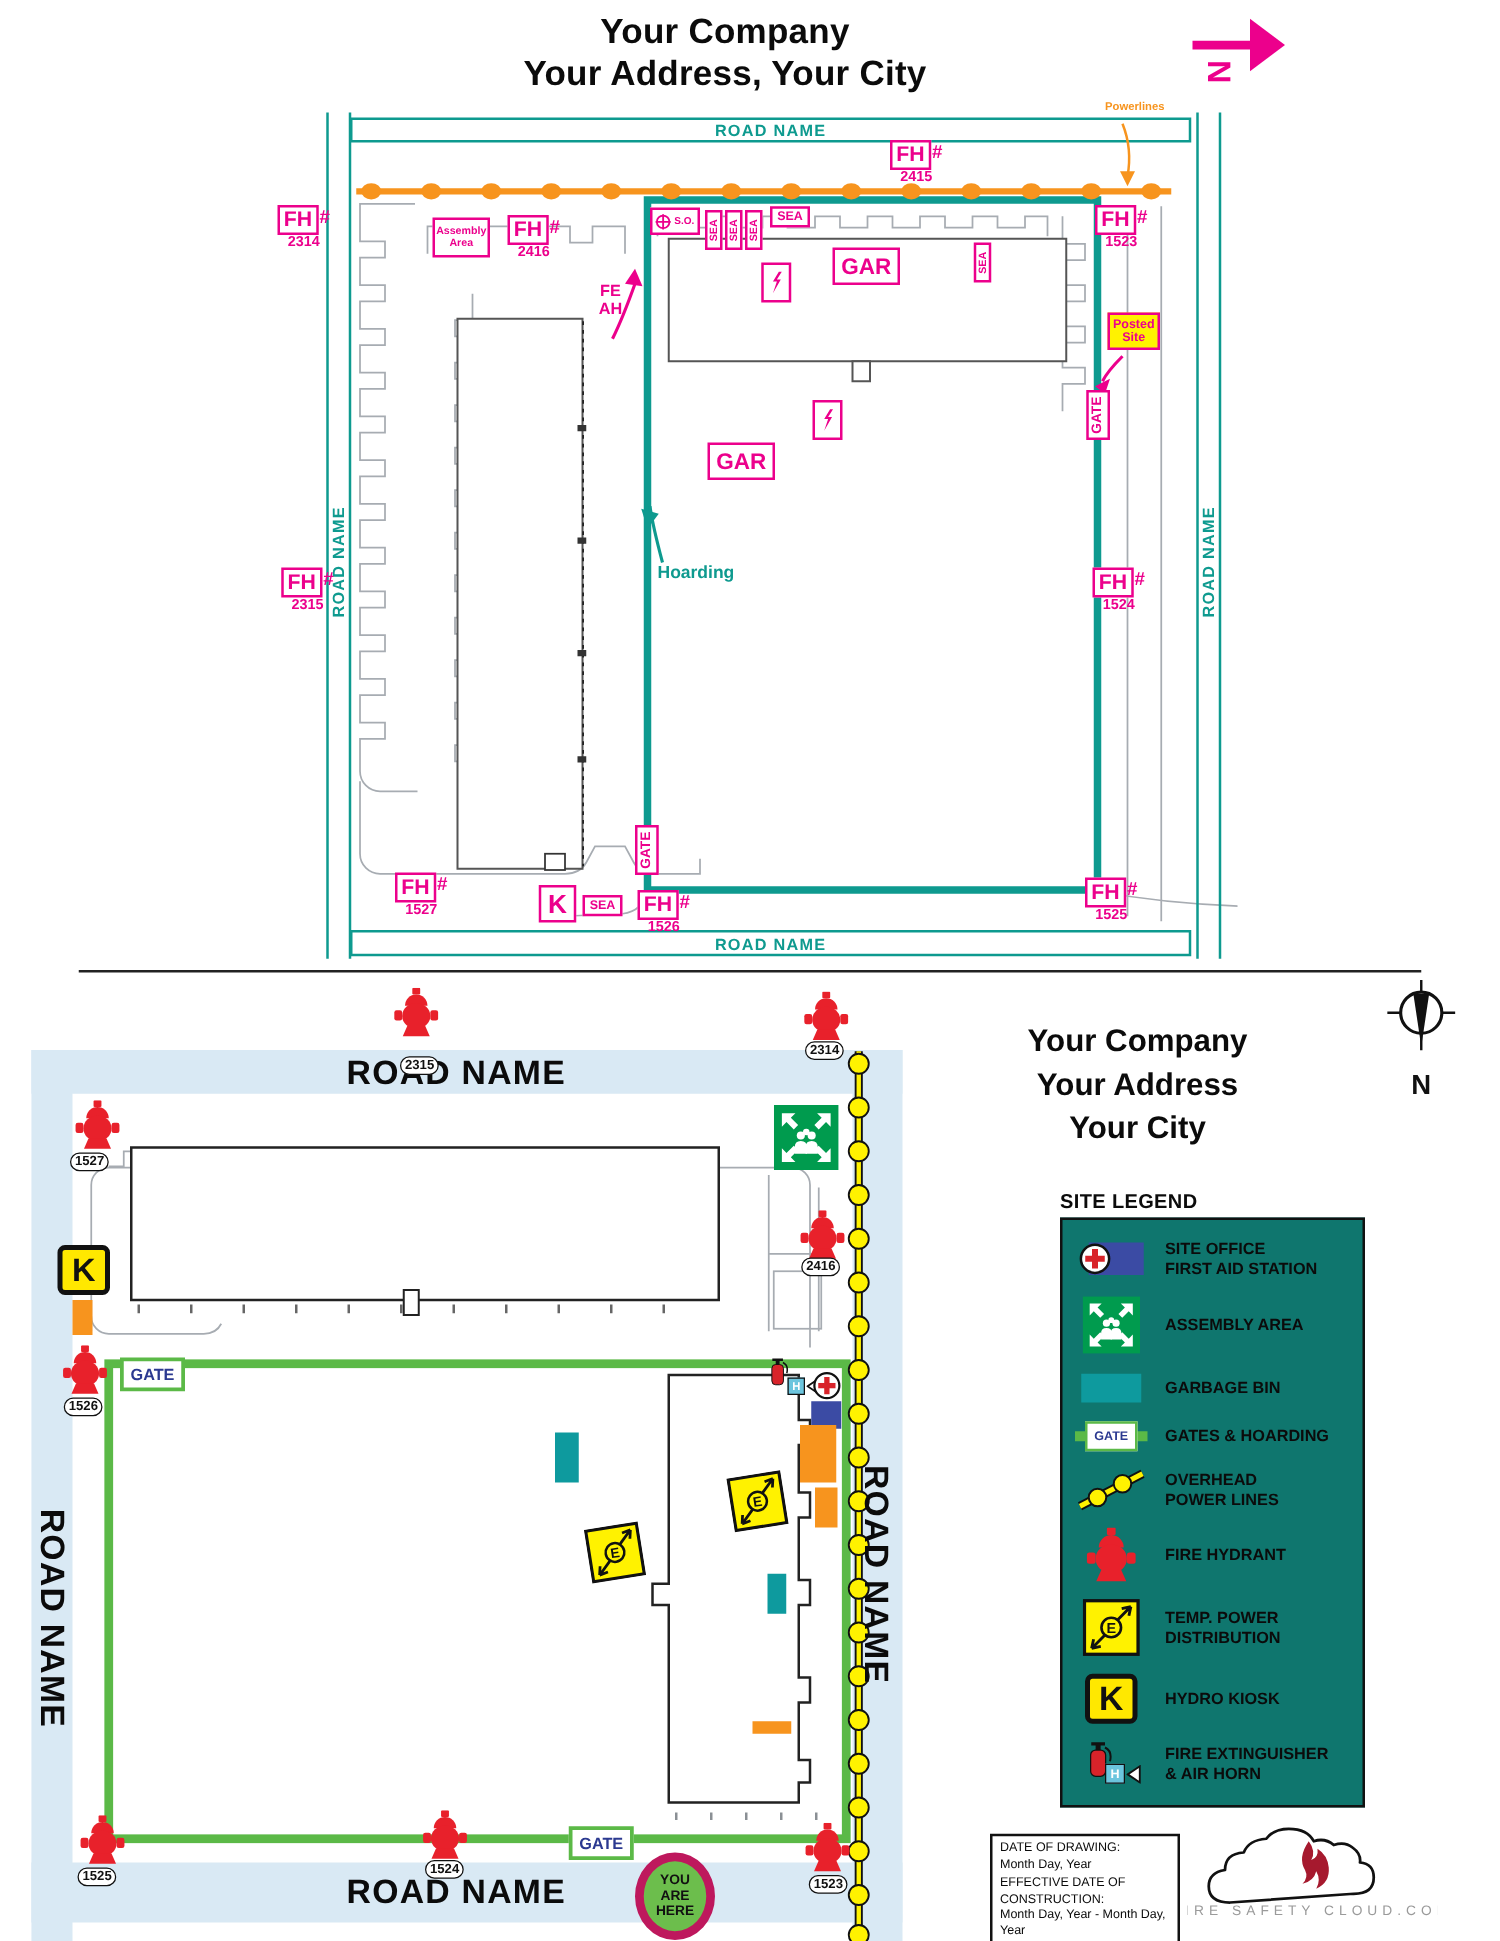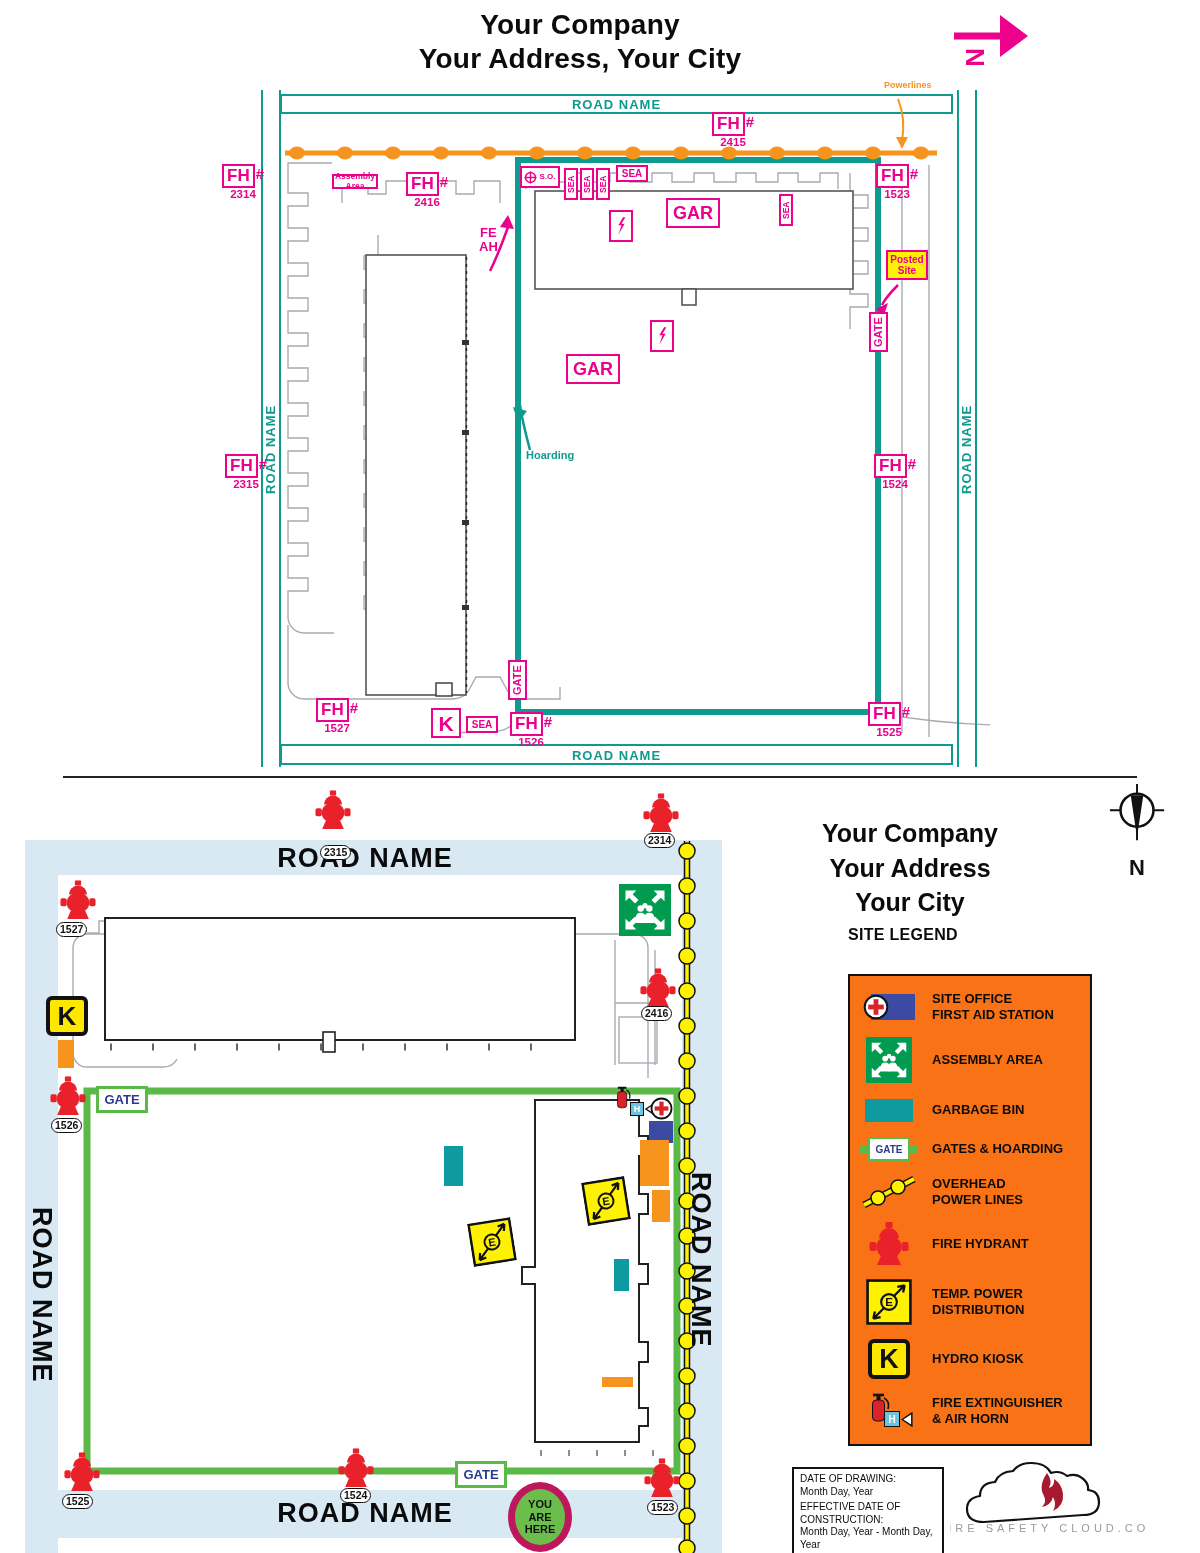--- a/index.html
+++ b/index.html
@@ -28,21 +28,21 @@
   
   .roadtxt-b{color:#0b0b0b;font-weight:700;font-size:27px;letter-spacing:1px;font-stretch:condensed}
   .vroad{writing-mode:vertical-rl}
   .badge{position:absolute;background:#fff;border:1.6px solid var(--ink);border-radius:8px;
          font-size:10.5px;font-weight:700;color:var(--ink);padding:0 3px;line-height:13px;z-index:7}
   .gatebox{position:absolute;background:#fff;border:3px solid var(--green);color:var(--gateblue);
            font-weight:700;font-size:13px;display:flex;align-items:center;justify-content:center;z-index:6}
   .kiosk{position:absolute;background:#FFE800;border:4px solid var(--ink);border-radius:6px;
          color:var(--ink);font-weight:700;display:flex;align-items:center;justify-content:center;z-index:6}
   
-  .lg-box{position:absolute;border:2px solid var(--ink);background:#f97316;padding:8px 8px;width:244px}
+  .lg-box{position:absolute;border:2px solid var(--ink);background:#0f766e;padding:8px 8px;width:244px}
   .lg-row{display:flex;align-items:center;gap:12px}
   .lg-icon{width:62px;display:flex;align-items:center;justify-content:center;flex:0 0 62px}
   .lg-label{font-size:13px;font-weight:700;color:#0b0b0b;line-height:1.2}
   .swatch{display:inline-block}
   .datebox{position:absolute;border:2px solid var(--ink);background:#fff;padding:4px 6px;width:152px;color:#0b0b0b}
   .datebox .b{font-weight:400;font-size:10px;line-height:1.25}
   .datebox .v{font-weight:400;font-size:10px;line-height:1.25}
   svg{display:block}
 </style>
 </head>
@@ -181,26 +181,26 @@
     <path d="M668,200 q-12,12 -16,20" stroke="#EC008C" stroke-width="2.5" fill="none"></path>
     <polygon points="646,224 658,218 654,230" fill="#EC008C"></polygon>
   </svg>
 
   <div class="abs ctr roadtxt-t" style="left:281px;top:97px;width:671px">ROAD NAME</div>
   <div class="abs ctr roadtxt-t" style="left:281px;top:748px;width:671px">ROAD NAME</div>
   <div class="abs roadtxt-t vtext" style="left:263px;top:378px;height:116px;width:17px">ROAD NAME</div>
   <div class="abs roadtxt-t vtext" style="left:959px;top:378px;height:116px;width:17px">ROAD NAME</div>
 
   <div class="abs" style="left:884px;top:80px;color:#F7941E;font-weight:700;font-size:9px">Powerlines</div>
-  <div class="abs" style="left:526px;top:449px;color:#0E9A8F;font-weight:700;font-size:11px">Hoarding</div>
+  <div class="abs" style="left:526px;top:449px;color:#0E9A8F;font-weight:700;font-size:14px">Hoarding</div>
   <div class="abs pre ctr" style="left:479px;top:226px;color:#EC008C;font-weight:700;font-size:13px;line-height:1.05">FE
 AH</div>
   <div class="mgbox pre" style="left:886px;top:250px;width:42px;height:30px;background:#FFF200;font-size:10px;line-height:1.1">Posted
 Site</div>
-  <div class="mgbox pre" style="left:332px;top:174px;width:46px;height:15px;font-size:8.5px;line-height:1.15">Assembly
+  <div class="mgbox pre" style="left:346px;top:174px;width:46px;height:32px;font-size:8.5px;line-height:1.15">Assembly
 Area</div>
 
   <div class="mgbox" style="left:520px;top:166px;width:40px;height:22px;gap:2px;font-size:8px">
     <svg width="13" height="13" viewBox="0 0 14 14">
       <circle cx="7" cy="7" r="5.4" fill="none" stroke="#EC008C" stroke-width="1.6"></circle>
       <line x1="7" y1="0.5" x2="7" y2="13.5" stroke="#EC008C" stroke-width="1.6"></line>
       <line x1="0.5" y1="7" x2="13.5" y2="7" stroke="#EC008C" stroke-width="1.6"></line>
     </svg>
     <span>S.O.</span>
   </div>
@@ -435,21 +435,21 @@
     <div>Your Company</div>
     <div>Your Address</div>
     <div>Your City</div>
   </div>
 
   <svg class="abs" style="left:1106px;top:784px" width="62" height="62" viewBox="0 0 64 64">
       <use href="#sym-compass"></use>
     </svg>
   <div class="abs ctr" style="left:1106px;top:855px;width:62px;font-size:22px;font-weight:700;color:#111">N</div>
 
-  <div class="abs" style="left:848px;top:926px;font-size:16px;font-weight:700;color:#0b0b0b;letter-spacing:.3px">SITE LEGEND</div>
+  <div class="abs" style="left:848px;top:953px;font-size:16px;font-weight:700;color:#0b0b0b;letter-spacing:.3px">SITE LEGEND</div>
 
   <div class="lg-box" style="left:848px;top:974px">
     <div class="lg-row" style="min-height:46px">
       <div class="lg-icon">
         <div style="position:relative;width:52px;height:28px">
           <div class="abs" style="left:8px;top:1px;width:44px;height:26px;background:#3B4BA4"></div>
           <svg class="abs" style="left:0;top:1px" width="26" height="26" viewBox="0 0 26 26">
               <use href="#sym-firstaid"></use>
             </svg>
         </div>

